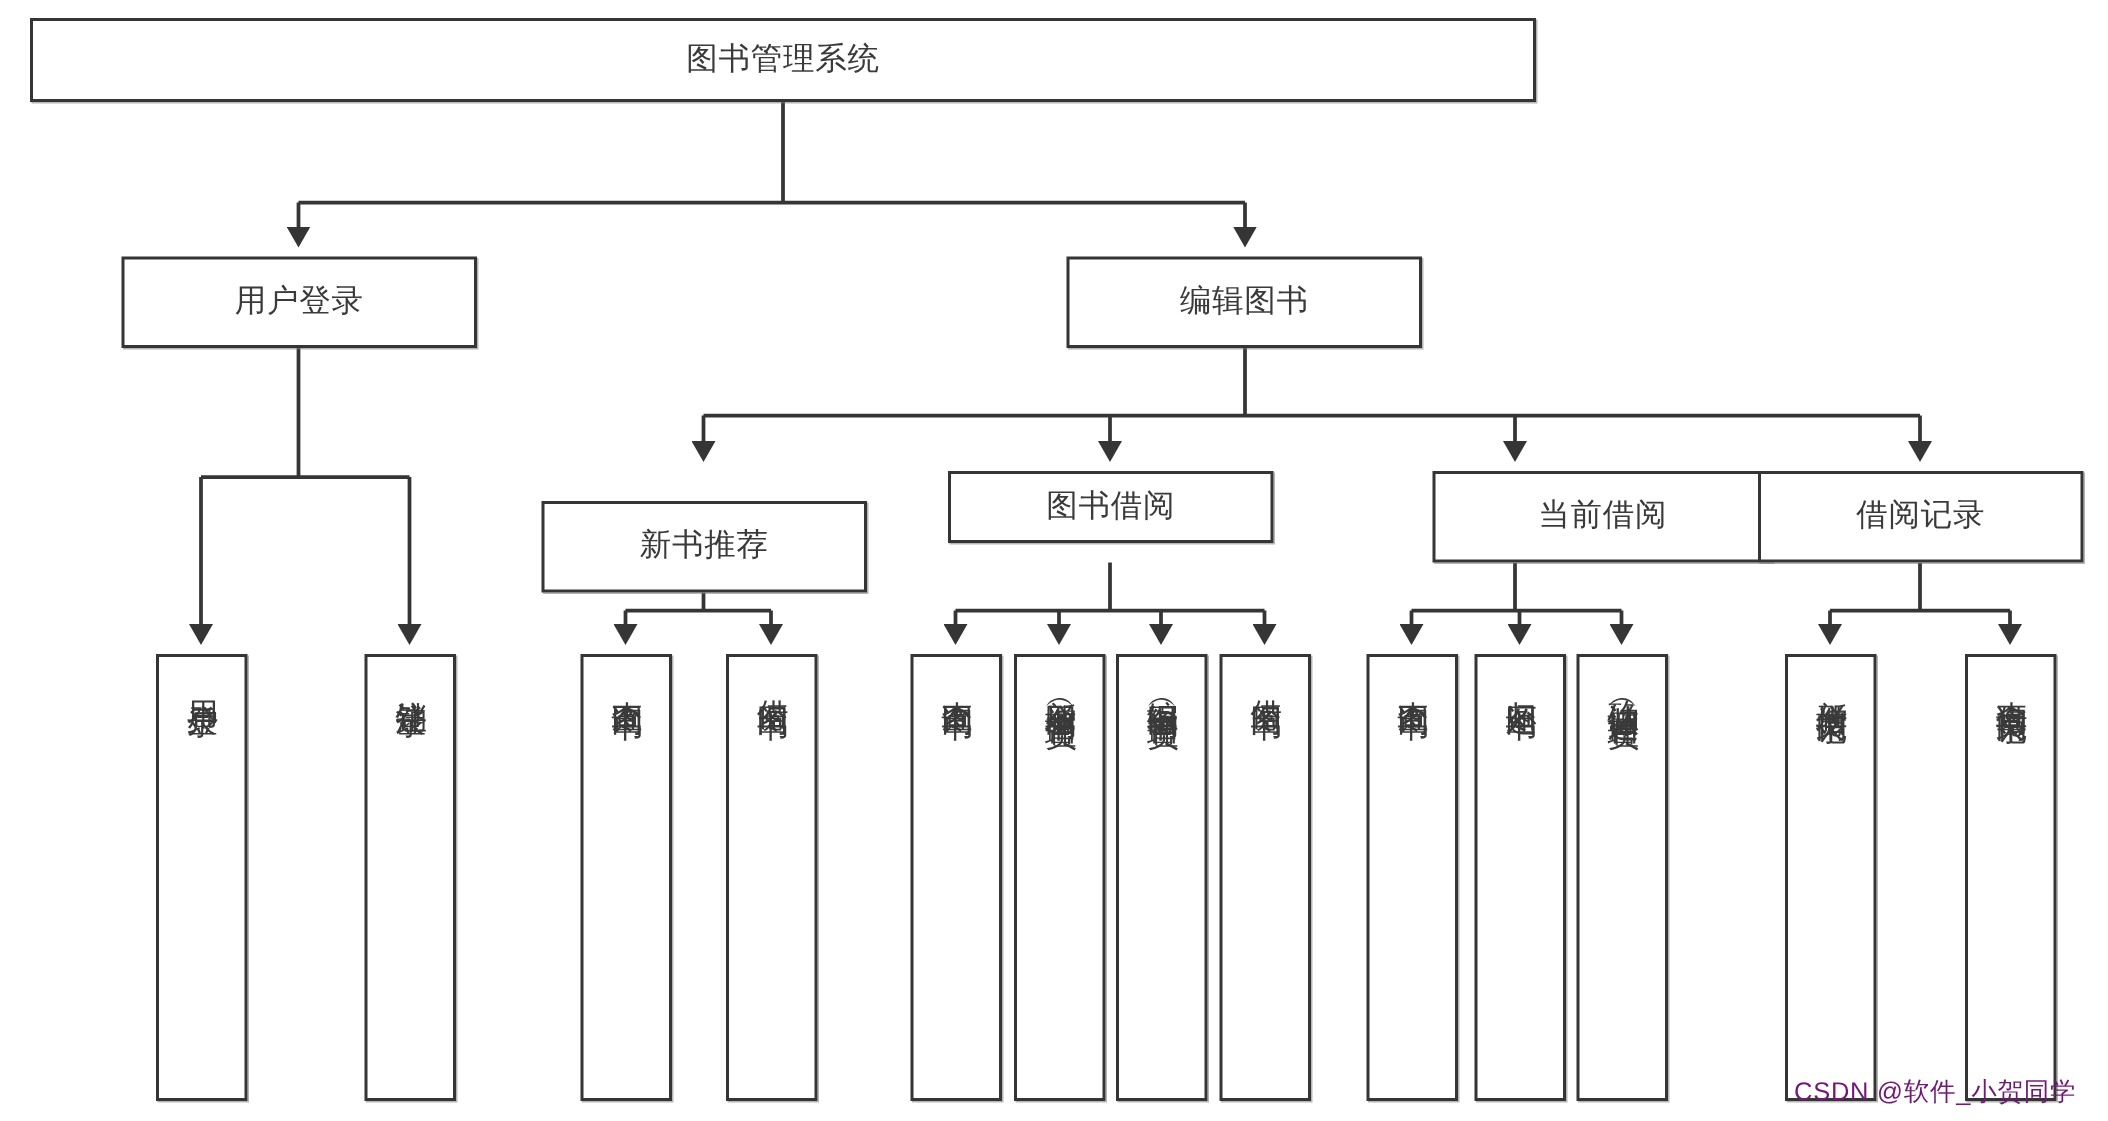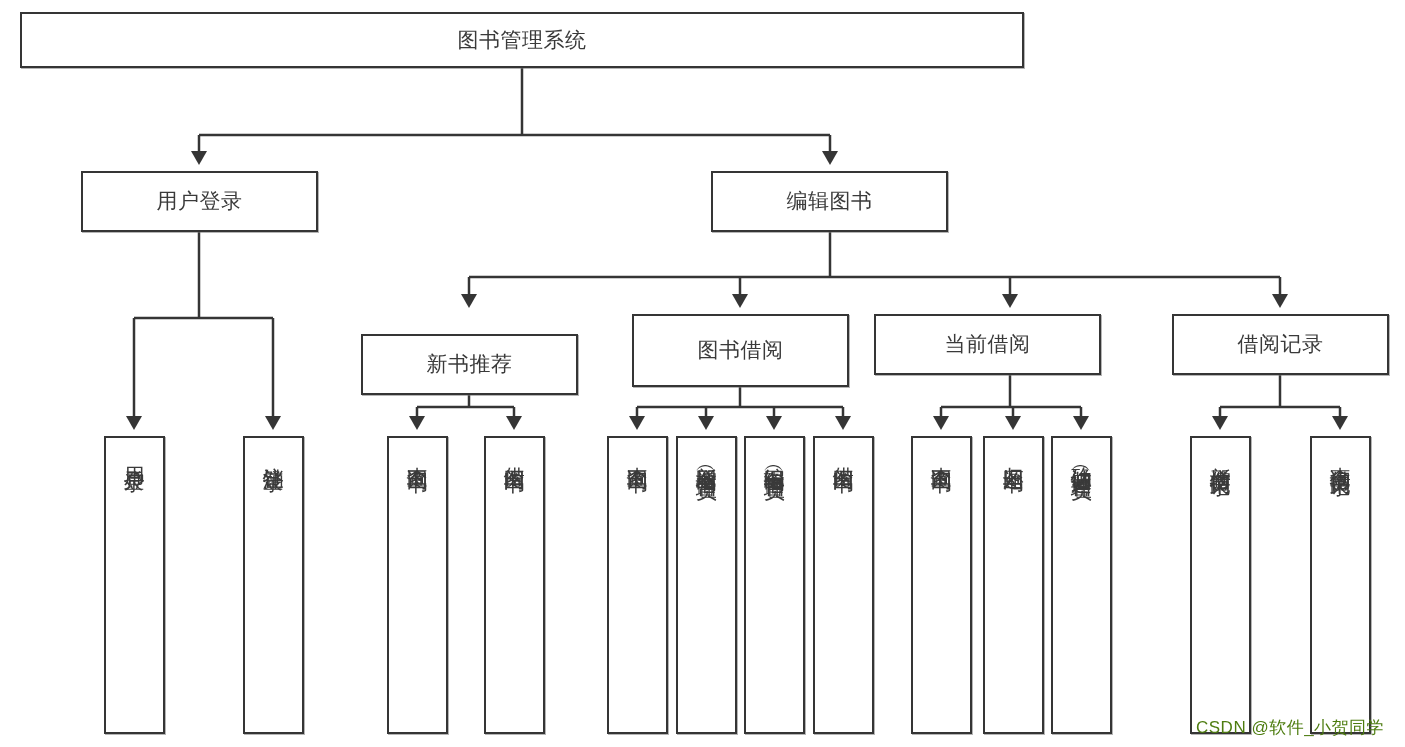--- a/index.html
+++ b/index.html
@@ -127,24 +127,24 @@
   <div class="node lvl1" id="n-l1-0" style="left: 81px; top: 171px; width: 237px; height: 61px;">
     <span class="label">用户登录</span>
   </div>
   <div class="node lvl1" id="n-l1-1" style="left: 711px; top: 171px; width: 237px; height: 61px;">
     <span class="label">编辑图书</span>
   </div>
 
   <div class="node lvl2" id="n-l2-0" style="left: 361px; top: 314px; width: 217px; height: 61px; margin-top: 20px;">
     <span class="label">新书推荐</span>
   </div>
-  <div class="node lvl2" id="n-l2-1" style="left: 632px; top: 314px; width: 217px; height: 73px; text-align: right;">
+  <div class="node lvl2" id="n-l2-1" style="left: 632px; top: 314px; width: 217px; height: 48px; text-align: right;">
     <span class="label">图书借阅</span>
   </div>
-  <div class="node lvl2" id="n-l2-2" style="left: 874px; top: 314px; width: 227px; height: 61px;">
+  <div class="node lvl2" id="n-l2-2" style="left: 955px; top: 314px; width: 227px; height: 61px;">
     <span class="label">当前借阅</span>
   </div>
   <div class="node lvl2" id="n-l2-3" style="left: 1172px; top: 314px; width: 217px; height: 61px; text-align: center;">
     <span class="label">借阅记录</span>
   </div>
 
   <div class="node leaf" id="n-lf-0" style="left: 104px; top: 436px; width: 61px; height: 298px;">
     <span class="label">用户登录</span>
   </div>
   <div class="node leaf" id="n-lf-1" style="left: 243px; top: 436px; width: 61px; height: 298px;">
@@ -177,15 +177,15 @@
   <div class="node leaf" id="n-lf-10" style="left: 1051px; top: 436px; width: 61px; height: 298px;">
     <span class="label">确认归还（管理员）</span>
   </div>
   <div class="node leaf" id="n-lf-11" style="left: 1190px; top: 436px; width: 61px; height: 298px;">
     <span class="label">新增借阅记录</span>
   </div>
   <div class="node leaf" id="n-lf-12" style="left: 1310px; top: 436px; width: 61px; height: 298px;">
     <span class="label">查询借阅记录</span>
   </div>
 
-  <div class="watermark" style="left: 1196px; top: 716px; color: #4d7c0f;">CSDN @软件_小贺同学</div>
+  <div class="watermark" style="left: 1196px; top: 716px; color: #701a75;">CSDN @软件_小贺同学</div>
 
 </div>
 
 </body></html>

